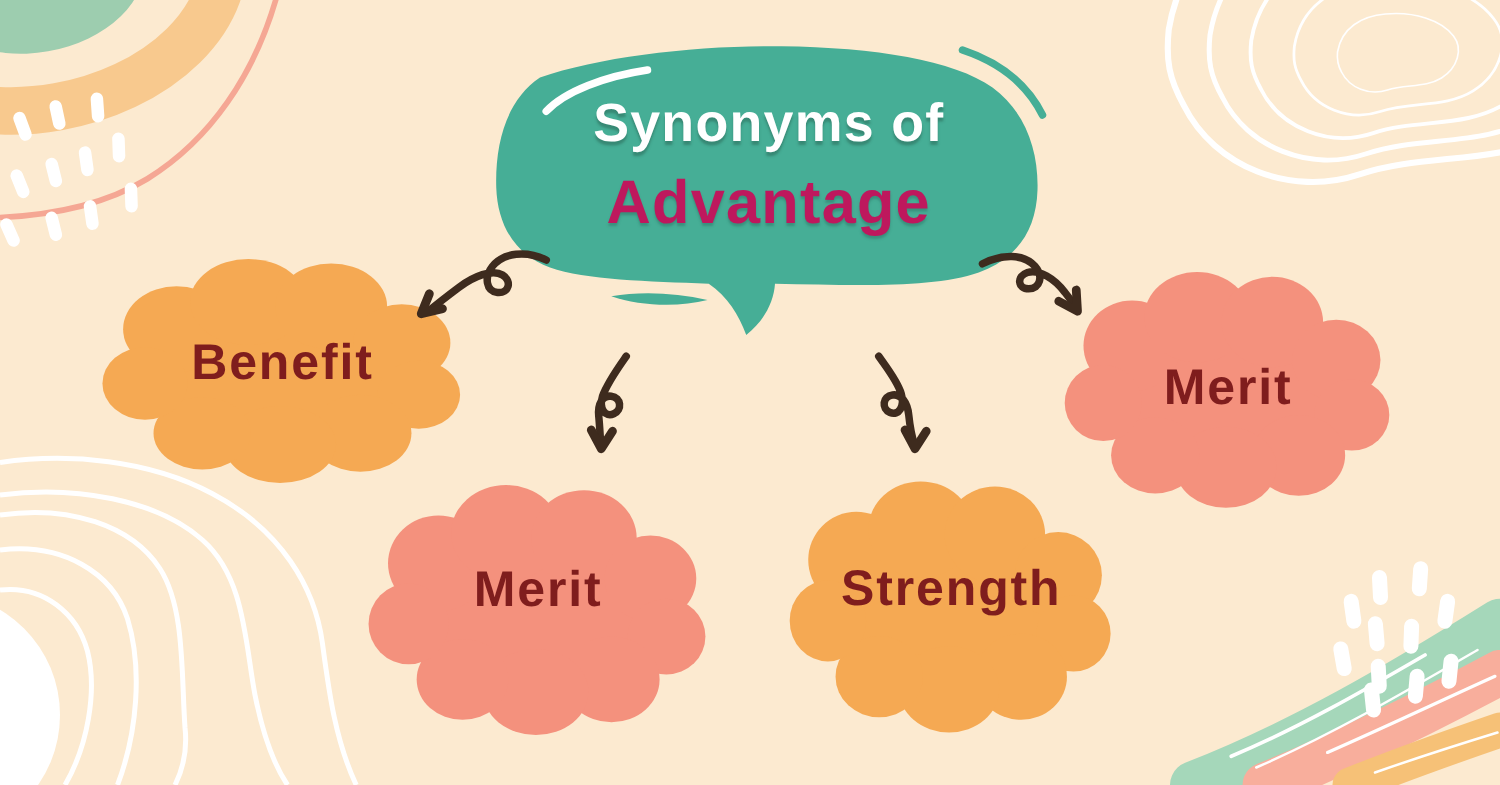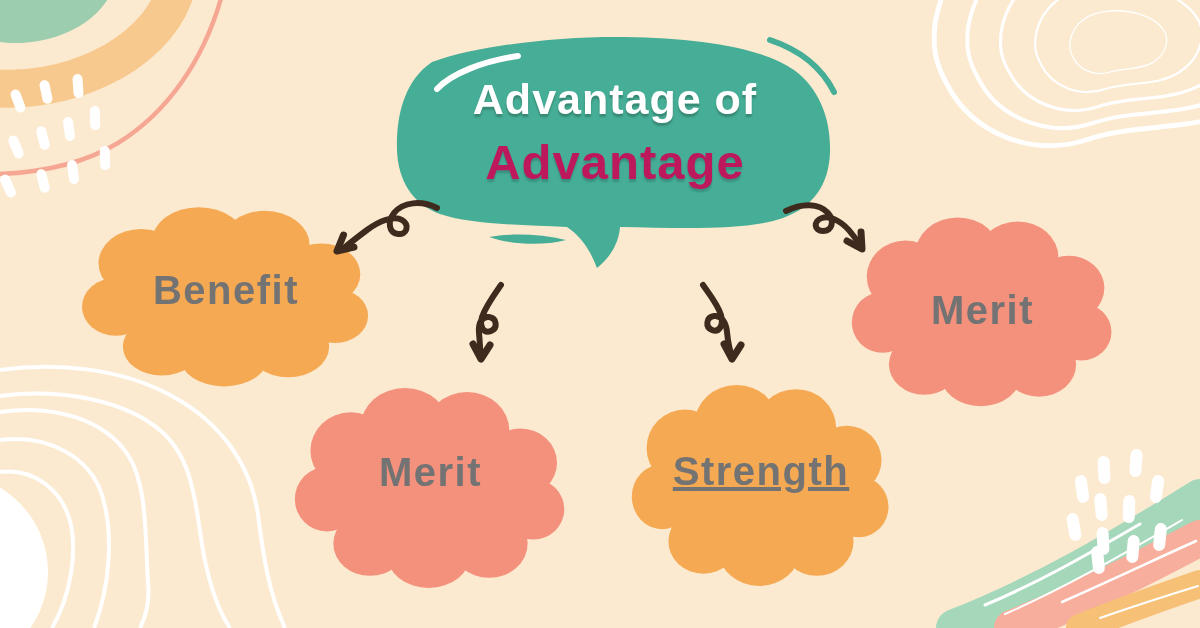--- a/index.html
+++ b/index.html
@@ -15,26 +15,26 @@
   .bubble-line1{
     font-size:43px;font-weight:700;color:#FFFFFF;letter-spacing:1px;
     text-shadow:0 3px 2px rgba(38,90,76,.45);
   }
   .bubble-line2{
     font-size:49px;font-weight:800;color:#be185d;letter-spacing:1px;
     margin-top:17px;text-shadow:0 3px 2px rgba(38,90,76,.35);
   }
   .cloud-label{
     position:absolute;display:flex;align-items:center;justify-content:center;
-    color:#737373;font-size:40px;font-weight:700;letter-spacing:1.5px;
+    color:#7f1d1d;font-size:40px;font-weight:700;letter-spacing:1.5px;
     line-height:1;user-select:none;
   }
   .lbl-benefit {left:80px; top:200px;width:292px;height:190px;padding-bottom:10px;box-sizing:border-box;}
   .lbl-merit   {left:293px;top:380px;width:275px;height:212px;padding-bottom:28px;box-sizing:border-box;}
-  .lbl-strength{left:630px;top:377px;width:262px;height:213px;padding-bottom:26px;box-sizing:border-box;text-decoration:underline;}
+  .lbl-strength{left:630px;top:377px;width:262px;height:213px;padding-bottom:26px;box-sizing:border-box;}
   .lbl-edge    {left:850px;top:210px;width:265px;height:200px;padding-bottom:0;box-sizing:border-box;}
 </style>
 </head>
 <body>
 
 <div class="stage">
 
   <svg width="1200" height="628" viewBox="0 0 1200 628">
     <defs>
       <g id="cloudShape">
@@ -143,21 +143,21 @@
       <path d="M 501 285 C 494 295 486 306 482 317 C 479 327 484 334 491 331 C 498 328 497 318 489 317 C 482 316 478 323 479 333 C 480 343 480 351 481 357"></path>
       <path stroke-width="7" d="M 490 345 L 481 359 L 473 344"></path>
       <path d="M 703 285 C 710 295 718 305 721 315 C 724 325 719 333 712 330 C 705 327 706 317 714 316 C 721 315 726 322 727 332 C 728 342 730 351 732 357"></path>
       <path stroke-width="7" d="M 741 345 L 732 359 L 724 344"></path>
       <path d="M 786 211 C 802 203 819 203 828 213 C 835 221 832 231 823 231 C 814 231 813 221 822 218 C 831 215 844 223 852 234 C 856 239 859 243 861 247"></path>
       <path stroke-width="7" d="M 861 232 L 862 249 L 847 241"></path>
     </g>
   </svg>
 
   <div class="bubble-text">
-    <div class="bubble-line1">Advantage of</div>
+    <div class="bubble-line1">Synonyms of</div>
     <div class="bubble-line2">Advantage</div>
   </div>
 
   <div class="cloud-label lbl-benefit">Benefit</div>
   <div class="cloud-label lbl-merit">Merit</div>
   <div class="cloud-label lbl-strength">Strength</div>
   <div class="cloud-label lbl-edge">Merit</div>
 
 </div>
 

